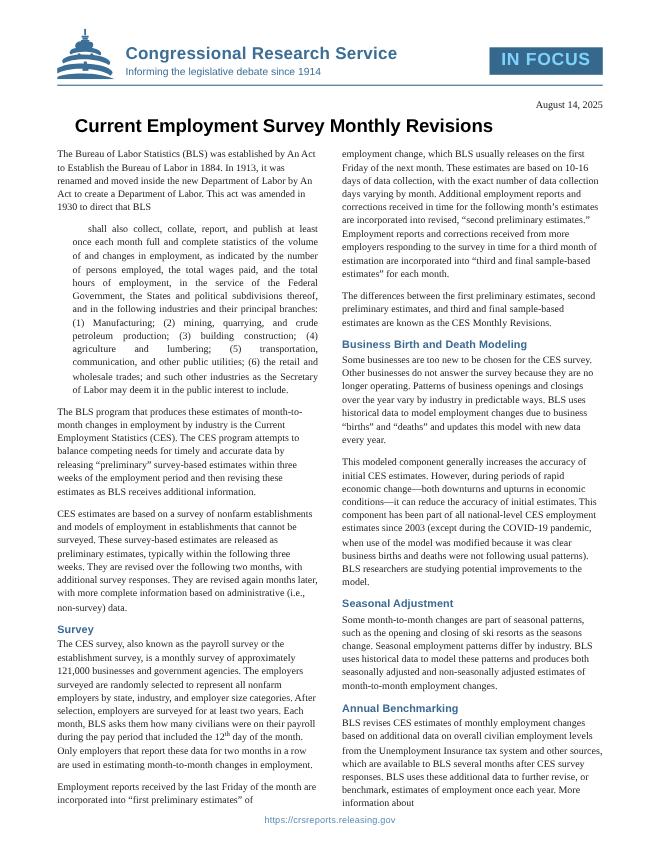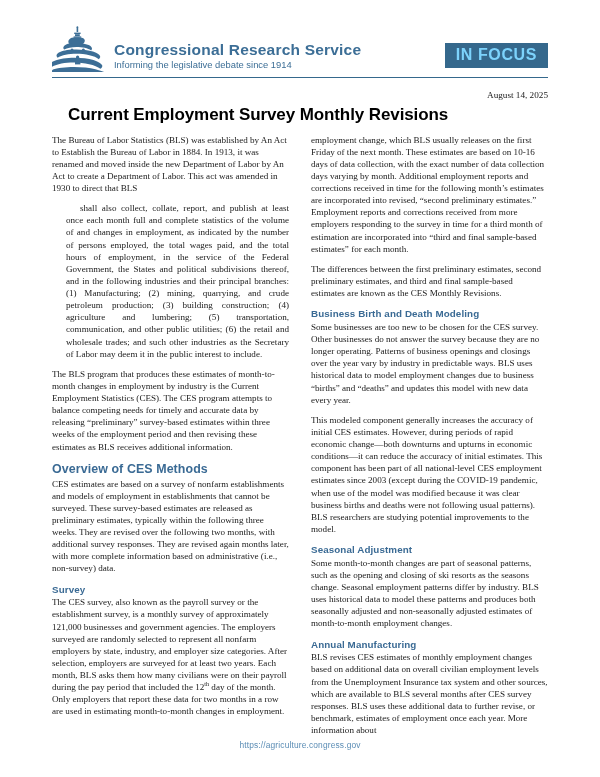--- a/index.html
+++ b/index.html
@@ -203,40 +203,40 @@
 
   <h1 class="doc-title">Current Employment Survey Monthly Revisions</h1>
 
   <div class="columns">
 
     <div class="col">
       <p class="body">The Bureau of Labor Statistics (BLS) was established by An Act to Establish the Bureau of Labor in 1884. In 1913, it was renamed and moved inside the new Department of Labor by An Act to create a Department of Labor. This act was amended in 1930 to direct that BLS</p>
       <blockquote class="quote">shall also collect, collate, report, and publish at least once each month full and complete statistics of the volume of and changes in employment, as indicated by the number of persons employed, the total wages paid, and the total hours of employment, in the service of the Federal Government, the States and political subdivisions thereof, and in the following industries and their principal branches: (1) Manufacturing; (2) mining, quarrying, and crude petroleum production; (3) building construction; (4) agriculture and lumbering; (5) transportation, communication, and other public utilities; (6) the retail and wholesale trades; and such other industries as the Secretary of Labor may deem it in the public interest to include.</blockquote>
       <p class="body">The BLS program that produces these estimates of month-to-month changes in employment by industry is the Current Employment Statistics (CES). The CES program attempts to balance competing needs for timely and accurate data by releasing “preliminary” survey-based estimates within three weeks of the employment period and then revising these estimates as BLS receives additional information.</p>
 
-      <h2 class="section">Overview of CES Methods</h2>
       <p class="body">CES estimates are based on a survey of nonfarm establishments and models of employment in establishments that cannot be surveyed. These survey-based estimates are released as preliminary estimates, typically within the following three weeks. They are revised over the following two months, with additional survey responses. They are revised again months later, with more complete information based on administrative (i.e., non-survey) data.</p>
 
       <h3 class="subsection">Survey</h3>
       <p class="body"><span>The CES survey, also known as the payroll survey or the establishment survey, is a monthly survey of approximately 121,000 businesses and government agencies. The employers surveyed are randomly selected to represent all nonfarm employers by state, industry, and employer size categories. After selection, employers are surveyed for at least two years. Each month, BLS asks them how many civilians were on their payroll during the pay period that included the 12</span><sup>th</sup><span> day of the month. Only employers that report these data for two months in a row are used in estimating month-to-month changes in employment.</span></p>
 
+      <p class="body">Employment reports received by the last Friday of the month are incorporated into “first preliminary estimates” of</p>
     </div>
 
     <div class="col">
       <p class="body">employment change, which BLS usually releases on the first Friday of the next month. These estimates are based on 10-16 days of data collection, with the exact number of data collection days varying by month. Additional employment reports and corrections received in time for the following month’s estimates are incorporated into revised, “second preliminary estimates.” Employment reports and corrections received from more employers responding to the survey in time for a third month of estimation are incorporated into “third and final sample-based estimates” for each month.</p>
       <p class="body">The differences between the first preliminary estimates, second preliminary estimates, and third and final sample-based estimates are known as the CES Monthly Revisions.</p>
 
       <h3 class="subsection">Business Birth and Death Modeling</h3>
       <p class="body">Some businesses are too new to be chosen for the CES survey. Other businesses do not answer the survey because they are no longer operating. Patterns of business openings and closings over the year vary by industry in predictable ways. BLS uses historical data to model employment changes due to business “births” and “deaths” and updates this model with new data every year.</p>
       <p class="body">This modeled component generally increases the accuracy of initial CES estimates. However, during periods of rapid economic change—both downturns and upturns in economic conditions—it can reduce the accuracy of initial estimates. This component has been part of all national-level CES employment estimates since 2003 (except during the COVID-19 pandemic, when use of the model was modified because it was clear business births and deaths were not following usual patterns). BLS researchers are studying potential improvements to the model.</p>
 
       <h3 class="subsection">Seasonal Adjustment</h3>
       <p class="body">Some month-to-month changes are part of seasonal patterns, such as the opening and closing of ski resorts as the seasons change. Seasonal employment patterns differ by industry. BLS uses historical data to model these patterns and produces both seasonally adjusted and non-seasonally adjusted estimates of month-to-month employment changes.</p>
 
-      <h3 class="subsection">Annual Manufacturing</h3>
+      <h3 class="subsection">Annual Benchmarking</h3>
       <p class="body">BLS revises CES estimates of monthly employment changes based on additional data on overall civilian employment levels from the Unemployment Insurance tax system and other sources, which are available to BLS several months after CES survey responses. BLS uses these additional data to further revise, or benchmark, estimates of employment once each year. More information about</p>
     </div>
 
   </div>
 
-  <div class="footer-link">https://agriculture.congress.gov</div>
+  <div class="footer-link">https://crsreports.releasing.gov</div>
 
 </div>
 
 </body></html>

